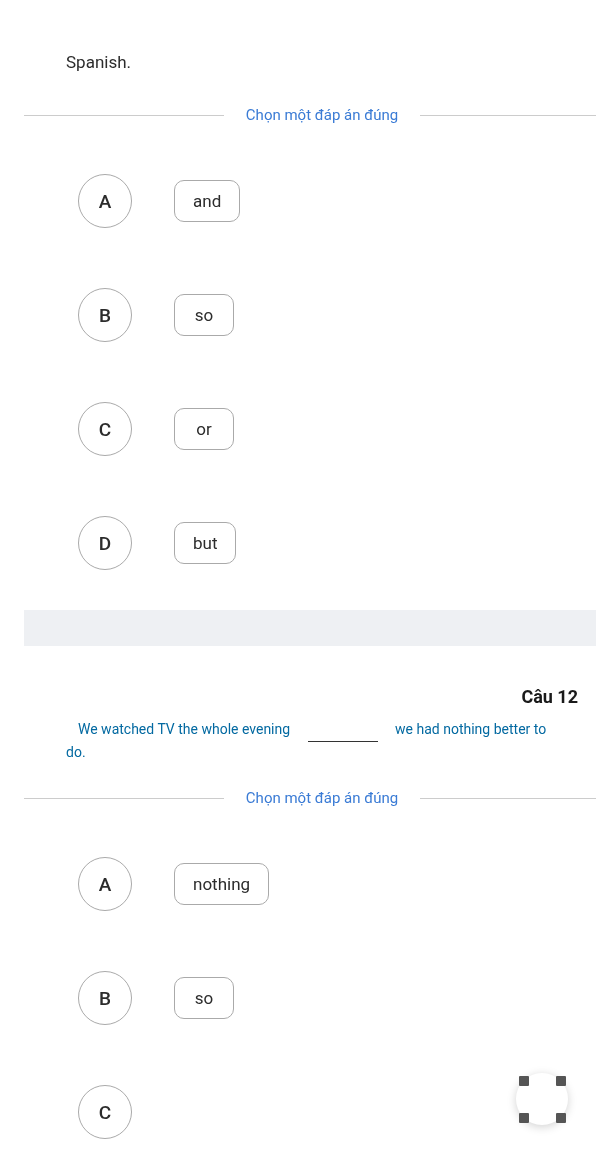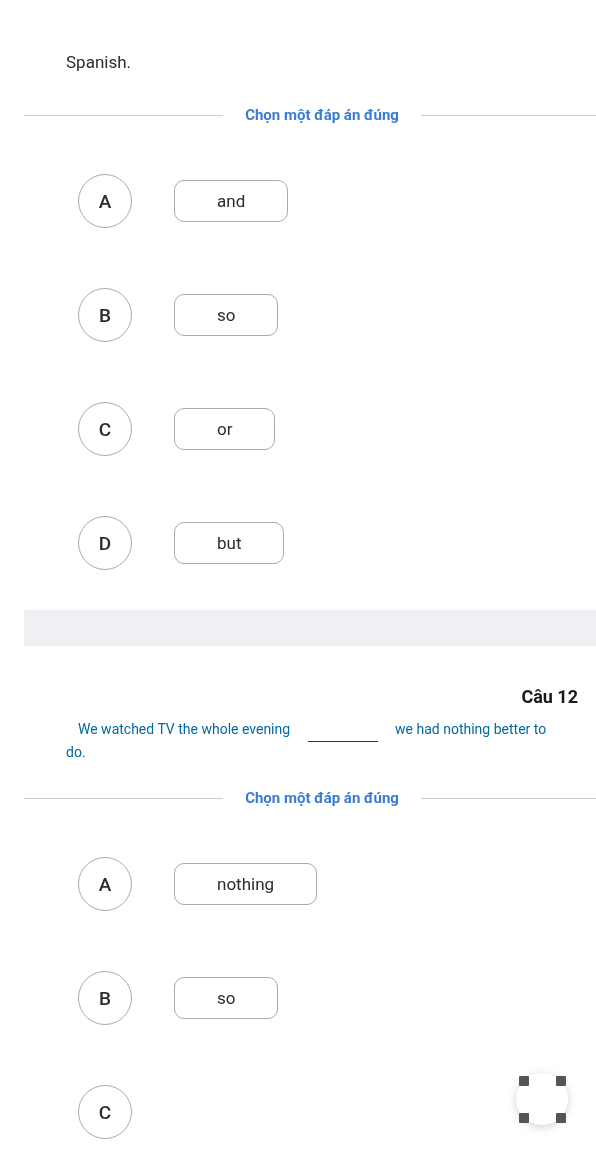--- a/index.html
+++ b/index.html
@@ -38,21 +38,21 @@
     .choose-label::after {
       content: '';
       flex: 1;
       height: 1px;
       background: #cccccc;
     }
 
     .choose-label span {
       color: #3a7bd5;
       font-size: 15px;
-      font-weight: 700;
+      font-weight: 400;
       white-space: nowrap;
     }
 
     .options-list {
       padding: 0 18px;
       display: flex;
       flex-direction: column;
       gap: 12px;
       margin-bottom: 16px;
     }
@@ -75,21 +75,21 @@
       font-weight: 500;
       color: #2c2c2c;
       flex-shrink: 0;
       background: #fff;
       cursor: pointer;
     }
 
     .option-box {
       border: 1.5px solid #aaaaaa;
       border-radius: 10px;
-      padding: 10px 30px;
+      padding: 10px 6px;
       font-size: 17px;
       color: #2c2c2c;
       background: #fff;
       min-width: 60px;
       text-align: center;
       cursor: pointer;
     }
 
     .separator-band {
       background: #eef0f3;

